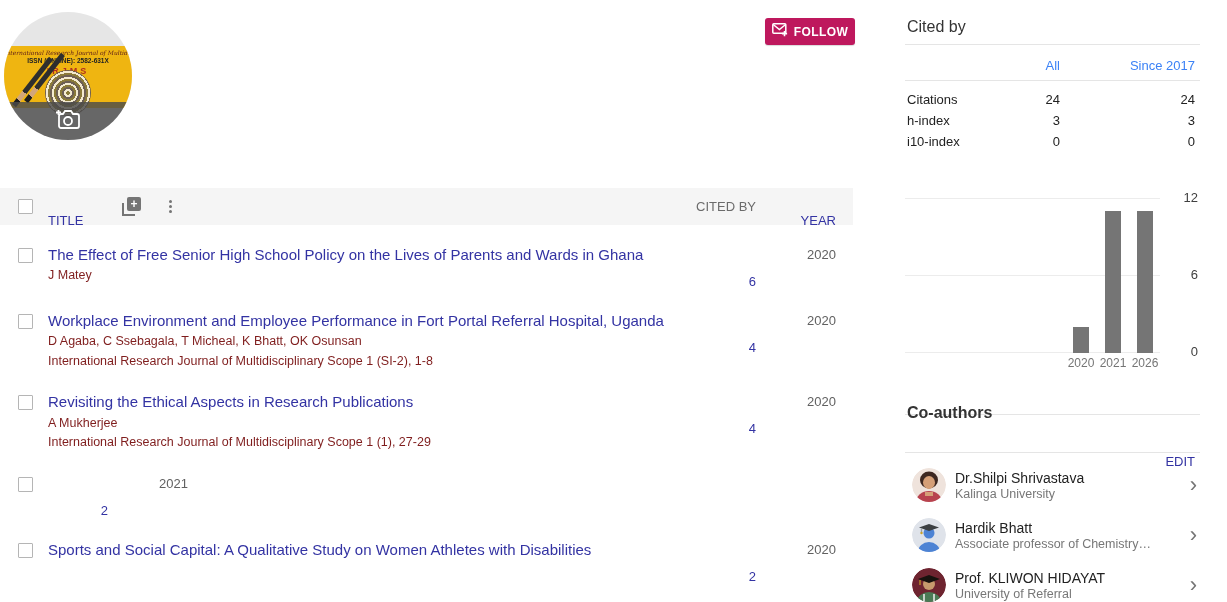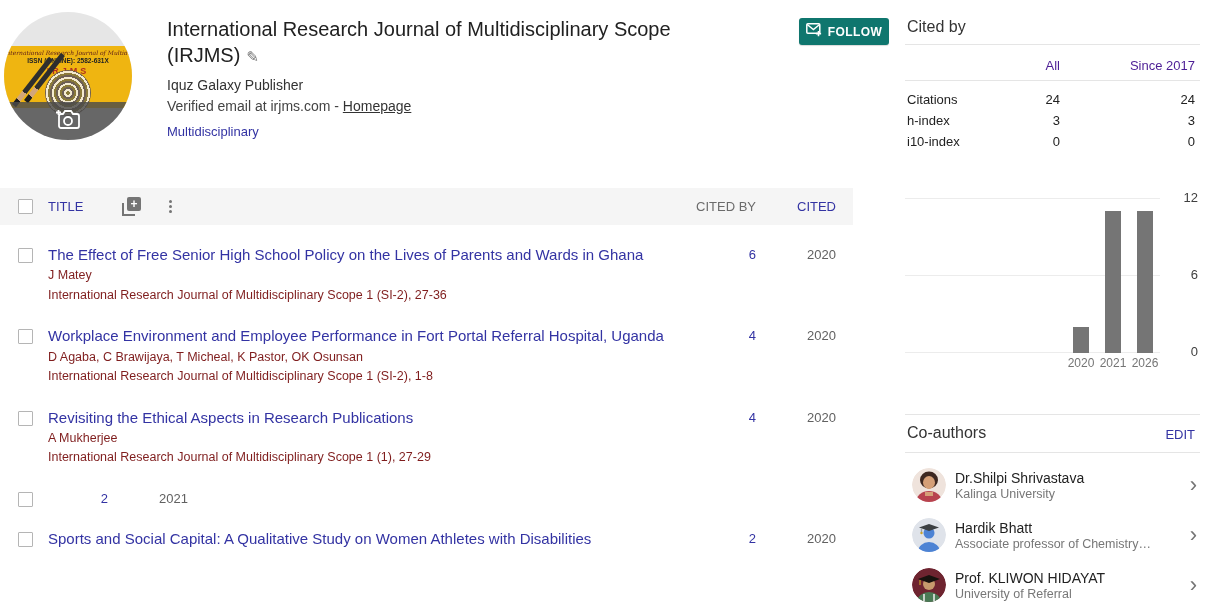--- a/index.html
+++ b/index.html
@@ -1,19 +1,19 @@
 <!DOCTYPE html>
 <html><head>
 <meta charset="utf-8">
 <style>
   html,body{margin:0;padding:0;background:#fff;}
   .screen{position:relative;width:1227px;height:602px;overflow:hidden;background:#fff;
           font-family:"Liberation Sans","DejaVu Sans",sans-serif;color:#222;}
   a{text-decoration:none;cursor:pointer;}
-  .link{color:#3333a3;}
+  .link{color:#3333a3;margin-top:27px;}
 
   
   .main{position:absolute;left:0;top:0;width:853px;}
   .profile-header{position:relative;padding:12px 0 0 4px;min-height:150px;}
   .avatar-wrap{position:absolute;left:4px;top:12px;width:128px;height:128px;border-radius:50%;
                overflow:hidden;background:#e6e6e6;cursor:pointer;}
   .cover-yellow{position:absolute;left:0;top:34px;width:100%;height:62px;background:#efb511;overflow:hidden;}
   .cover-script{font-family:"DejaVu Serif",serif;font-style:italic;font-size:6px;color:#5a1a1a;
                 text-align:center;white-space:nowrap;margin-top:3px;}
   .cover-issn{font-size:6.5px;font-weight:bold;color:#232323;text-align:center;margin-top:1px;white-space:nowrap;}
@@ -26,21 +26,21 @@
   .pencil.p2{left:38px;top:36px;}
   .photo-overlay{position:absolute;left:0;bottom:0;width:100%;height:38px;background:rgba(74,74,74,0.82);
                  display:flex;align-items:center;justify-content:center;}
   .profile-info{margin-left:163px;padding-top:4px;}
   .profile-name{font-size:20px;color:#212121;line-height:1.3;max-width:560px;}
   .edit-pencil{color:#757575;font-size:15px;margin-left:6px;cursor:pointer;}
   .profile-publisher{font-size:14px;color:#333;margin-top:9px;}
   .profile-verified{font-size:14px;color:#444;margin-top:5px;}
   .homepage-link{color:#333;text-decoration:underline;}
   .profile-interest{font-size:13px;margin-top:10px;display:inline-block;}
-  .follow-btn{position:absolute;left:799px;top:18px;width:90px;height:27px;background:#0f766e;border:none;
+  .follow-btn{position:absolute;left:765px;top:18px;width:90px;height:27px;background:#be185d;border:none;
               border-radius:3px;color:#fff;font-size:12px;font-weight:bold;letter-spacing:.4px;
               display:flex;align-items:center;justify-content:center;gap:6px;cursor:pointer;
               font-family:"Liberation Sans",sans-serif;box-shadow:0 1px 1px rgba(0,0,0,.15);}
 
   
   .tbl-header{margin-top:26px;height:37px;background:#f5f5f5;display:flex;align-items:center;
               font-size:13px;padding-right:17px;}
   .cb-col{width:48px;display:flex;justify-content:flex-start;padding-left:18px;box-sizing:border-box;}
   .checkbox{width:13px;height:13px;border:1px solid #b5b5b5;background:#fff;border-radius:1px;cursor:pointer;}
   .th-title{width:60px;}
@@ -60,21 +60,21 @@
   .article-meta{flex:1;min-width:0;padding-right:20px;}
   .article-title{font-size:15px;line-height:1.35;display:inline;}
   .article-sub{font-size:12.5px;color:#7f1d1d;line-height:1.4;margin-top:2px;}
   .cited-col{width:60px;text-align:right;font-size:13px;padding-top:2px;}
   .year-col{width:80px;text-align:right;font-size:13px;color:#616161;padding-top:2px;}
 
   
   .panel{position:absolute;left:905px;top:0;width:300px;height:602px;}
   .hr{position:absolute;left:0;width:295px;border-top:1px solid #e5e5e5;}
   .panel-title{position:absolute;left:2px;font-size:16px;color:#333;}
-  .cb-head{position:absolute;top:58px;left:0;width:290px;display:flex;font-size:13px;color:#4c1d95;padding-right:10px;box-sizing:content-box;}
+  .cb-head{position:absolute;top:58px;left:0;width:290px;display:flex;font-size:13px;color:#3b82f6;padding-right:10px;box-sizing:content-box;}
   .c-label{flex:1;}
   .c-all{width:45px;text-align:right;}
   .c-since{width:135px;text-align:right;}
   .metric-row{position:absolute;left:0;width:290px;display:flex;font-size:13px;color:#222;}
   .m-label{flex:1;padding-left:2px;}
   .m-all{width:45px;text-align:right;}
   .m-since{width:135px;text-align:right;}
 
   .chart{position:absolute;top:198px;left:0;width:255px;height:155px;}
   .gridline{position:absolute;left:0;width:255px;border-top:1px solid #ececec;}
@@ -123,69 +123,62 @@
         <span>
           <svg width="16" height="14" viewBox="0 0 16 14">
             <rect x="0.8" y="0.8" width="13" height="9.5" rx="1" fill="none" stroke="#fff" stroke-width="1.5"></rect>
             <path d="M1.2 1.5 l6.2 5 6.2 -5" fill="none" stroke="#fff" stroke-width="1.5"></path>
             <path d="M12.5 8 v5.2 M9.9 10.6 h5.2" stroke="#fff" stroke-width="1.6"></path>
           </svg>
         </span>
         <span>FOLLOW</span>
       </button>
 
-      <div class="profile-info">
-        <div class="profile-name"><span>International Research Journal of Multidisciplinary Scope (IRJMS)</span><span class="edit-pencil">✎</span></div>
-        <div class="profile-publisher">Iquz Galaxy Publisher</div>
-        <div class="profile-verified"><span>Verified email at irjms.com - </span><a class="homepage-link">Homepage</a></div>
-        <a class="profile-interest link">Multidisciplinary</a>
-      </div>
     </div>
 
     <div class="tbl-header">
       <div class="cb-col">
           <span class="checkbox"></span>
         </div>
       <a class="th-title link">TITLE</a>
       <span class="addicon">
           <span class="back"></span>
           <span class="front">+</span>
         </span>
       <span class="dots">
           <i></i>
           <i></i>
           <i></i>
         </span>
       <div class="th-spacer"></div>
       <div class="th-cited">CITED BY</div>
-      <a class="th-year link">CITED</a>
+      <a class="th-year link">YEAR</a>
     </div>
 
     <div class="rows">
 
       <div class="article-row">
         <div class="cb-col">
             <span class="checkbox"></span>
           </div>
         <div class="article-meta">
           <a class="article-title link">The Effect of Free Senior High School Policy on the Lives of Parents and Wards in Ghana</a>
           <div class="article-sub">J Matey</div>
-          <div class="article-sub">International Research Journal of Multidisciplinary Scope 1 (SI-2), 27-36</div>
         </div>
         <a class="cited-col link">6</a>
         <div class="year-col">2020</div>
       </div>
 
       <div class="article-row">
         <div class="cb-col">
             <span class="checkbox"></span>
           </div>
         <div class="article-meta">
           <a class="article-title link">Workplace Environment and Employee Performance in Fort Portal Referral Hospital, Uganda</a>
-          <div class="article-sub">D Agaba, C Brawijaya, T Micheal, K Pastor, OK Osunsan</div>
+          <div class="article-sub">D Agaba, C Ssebagala, T Micheal, K Bhatt, OK Osunsan</div>
           <div class="article-sub">International Research Journal of Multidisciplinary Scope 1 (SI-2), 1-8</div>
         </div>
         <a class="cited-col link">4</a>
         <div class="year-col">2020</div>
       </div>
 
       <div class="article-row">
         <div class="cb-col">
             <span class="checkbox"></span>
           </div>
@@ -259,21 +252,21 @@
       <div class="chart-bar" style="height: 142px; left: 232px; background: rgb(117, 117, 117);"></div>
     </div>
     <div class="ytick" style="top:190px;">12</div>
     <div class="ytick" style="top:267px;">6</div>
     <div class="ytick" style="top:344px;">0</div>
     <div class="xlabel" style="left:158px;">2020</div>
     <div class="xlabel" style="left:190px;">2021</div>
     <div class="xlabel" style="left:222px;">2026</div>
 
     <div class="hr" style="top:414px;"></div>
-    <div class="panel-title" style="top:424px;">Co-authors</div>
+    <div class="panel-title" style="top:404px;font-weight:bold;">Co-authors</div>
     <a class="edit-link link">EDIT</a>
     <div class="hr" style="top:452px;"></div>
 
     <div class="co-items">
 
       <div class="co-item">
         <div class="co-avatar">
           <svg width="34" height="34" viewBox="0 0 34 34">
             <circle cx="17" cy="17" r="17" fill="#efe3dc"></circle>
             <ellipse cx="17" cy="12" rx="9" ry="8.5" fill="#3d2720"></ellipse>

